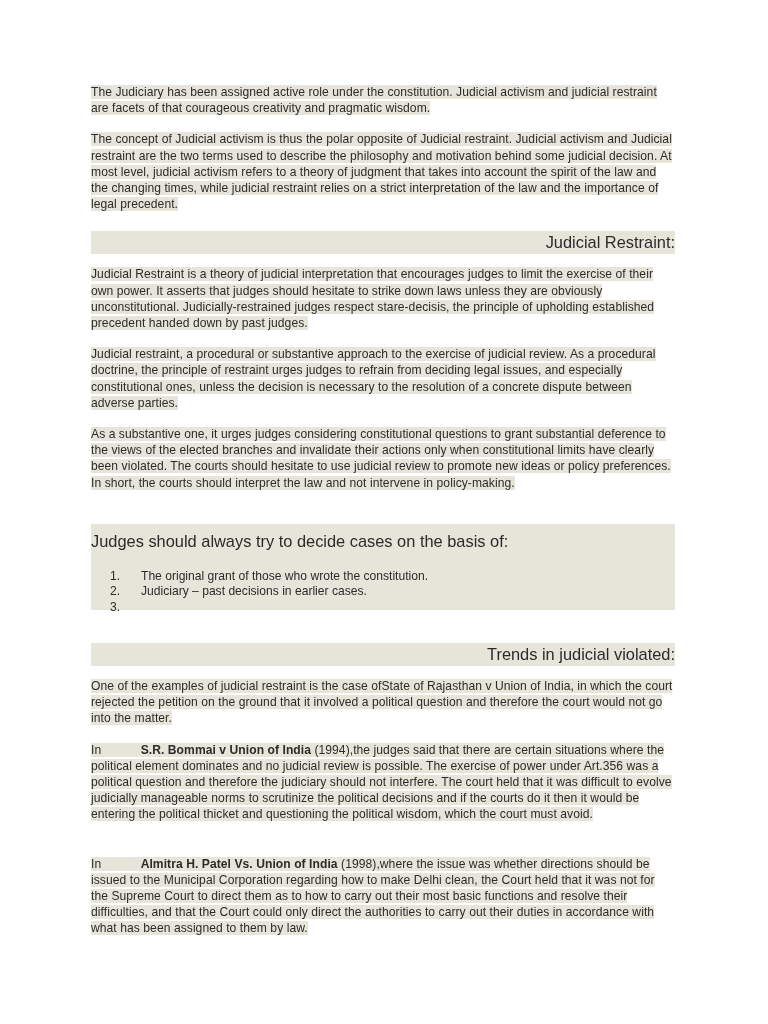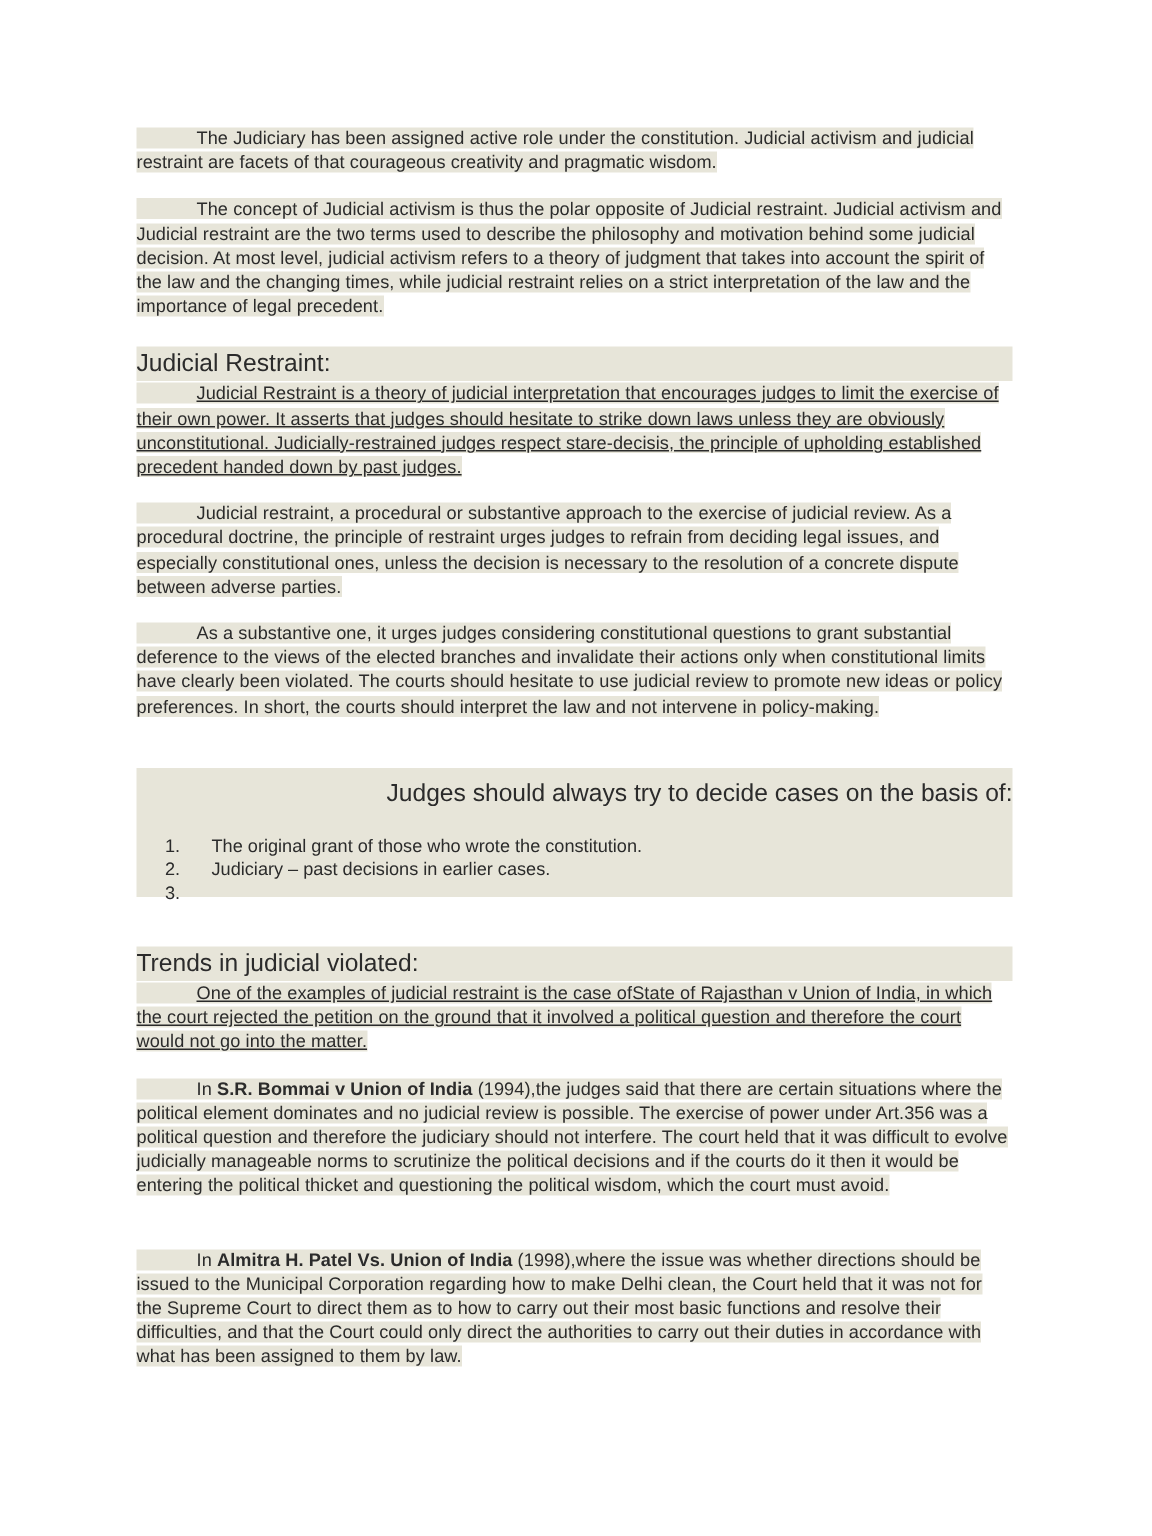--- a/index.html
+++ b/index.html
@@ -35,55 +35,53 @@
     font-size: 12.1px;
     line-height: 16.2px;
     letter-spacing: 0.005em;
     text-align: left;
     margin: 0 0 15px 0;
     color: #2b2b2b;
   }
   .para .hl {
     background-color: #e7e5d9;
     box-shadow: 0 0 0 0 #e7e5d9;
-    padding-left: 40px;
   }
 
   
   .heading {
     font-size: 16.4px;
     line-height: 21px;
     margin: 0;
     padding: 1px 0 1px 0;
     color: #2b2b2b;
     background-color: #e7e5d9;
     width: 584px;
     font-weight: 400;
+    text-align: right;
   }
   .heading-gap-top { margin-top: 19px; }
 
   .heading-para {
-    margin-top: 0;
-    text-decoration: underline;
+    margin-top: 12px;
   }
 
   
   .block-section {
     background-color: #e7e5d9;
     width: 584px;
     padding: 6px 0 10px 0;
     margin: 0;
   }
   .block-section .bs-title {
     font-size: 16.4px;
     line-height: 22px;
     margin: 0 0 17px 0;
     color: #2b2b2b;
     font-weight: 400;
-    text-align: right;
   }
   ol.numlist {
     margin: 0;
     padding: 0 0 0 0;
     list-style: none;
   }
   ol.numlist li {
     font-size: 12.1px;
     line-height: 15.6px;
     color: #2b2b2b;
@@ -95,21 +93,21 @@
     position: absolute;
     left: 19px;
     top: 0;
     width: 22px;
     text-align: left;
   }
 
   .spacer-lg { height: 33px; }
   .spacer-md { height: 18px; }
 
-  b.casename { font-weight: bold; }
+  b.casename { font-weight: bold; margin-left: 36px; }
 </style>
 </head>
 <body>
 
 <div class="page">
   <div class="content">
 
     <p class="para"><span class="hl">The Judiciary has been assigned active role under the constitution. Judicial activism and judicial restraint are facets of that courageous creativity and pragmatic wisdom.</span></p>
 
     <p class="para"><span class="hl">The concept of Judicial activism is thus the polar opposite of Judicial restraint. Judicial activism and Judicial restraint are the two terms used to describe the philosophy and motivation behind some judicial decision. At most level, judicial activism refers to a theory of judgment that takes into account the spirit of the law and the changing times, while judicial restraint relies on a strict interpretation of the law and the importance of legal precedent.</span></p>

